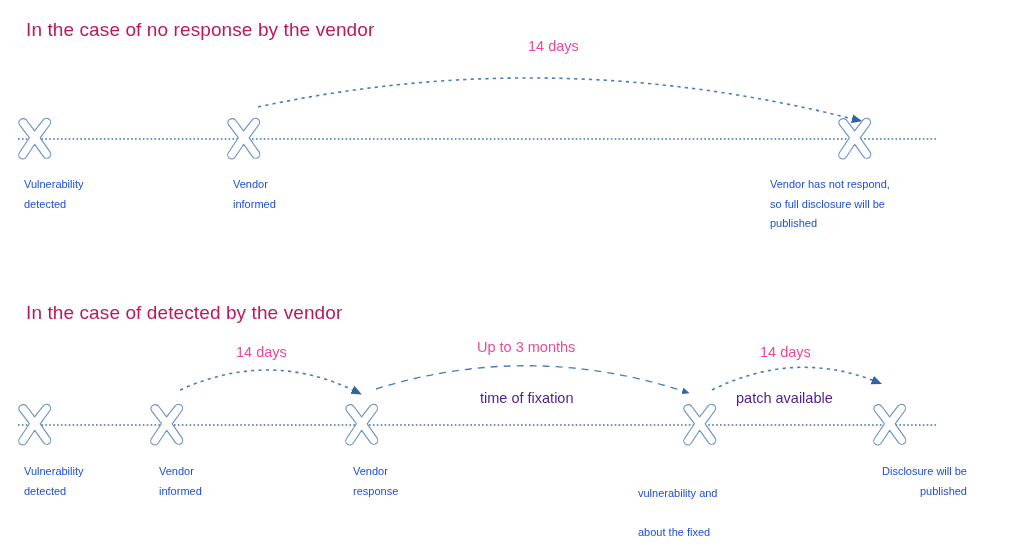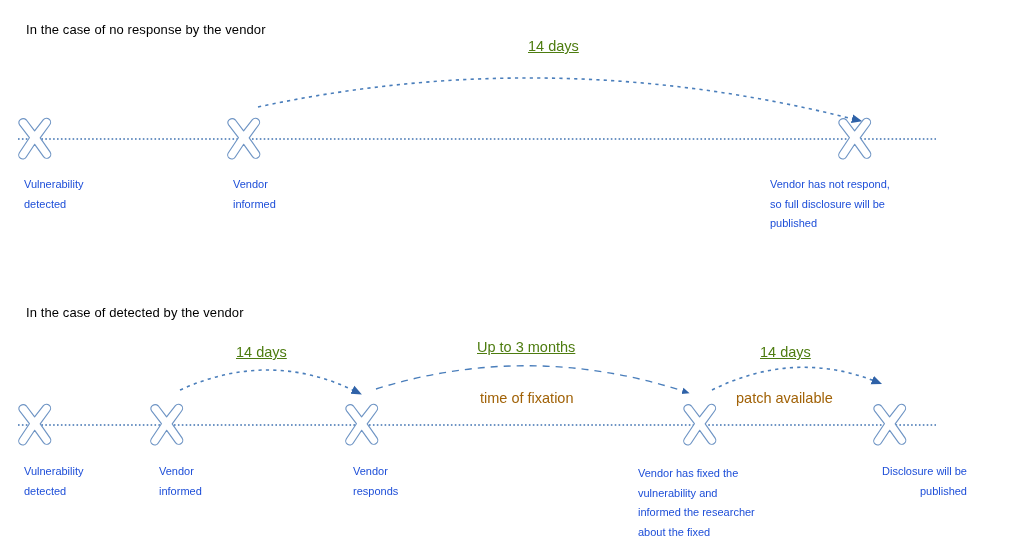--- a/index.html
+++ b/index.html
@@ -29,37 +29,36 @@
   }
   .txt {
     position: absolute;
     color: #58595b;
     font-size: 15px;
     line-height: 19px;
     white-space: pre;
     margin: 0;
   }
   .section-title {
-    font-size: 13px;
-    color: #000000;
+    font-size: 19px;
+    color: #be185d;
     letter-spacing: 0.1px;
   }
   .node-label {
     font-size: 11px;
     color: #1d4ed8;
     line-height: 19.5px;
   }
   .arc-label {
     font-size: 14.5px;
-    color: #4d7c0f;
-    text-decoration: underline;
+    color: #ec4899;
   }
   .sub-label {
     font-size: 14.5px;
-    color: #a16207;
+    color: #4c1d95;
   }
 </style>
 </head>
 <body>
 
 <div id="canvas">
 
   <svg class="svg-layer" id="graphics" viewBox="0 0 1024 555" xmlns="http://www.w3.org/2000/svg">
     <defs>
       <marker id="arrowblue" markerWidth="7" markerHeight="7" refX="3.2" refY="3" orient="auto" markerUnits="strokeWidth">
@@ -106,19 +105,19 @@
   <div class="txt sub-label" style="left:480px; top:389px;">time of fixation</div>
 
   <div class="txt arc-label" style="left:760px; top:343px;">14 days</div>
 
   <div class="txt sub-label" style="left:736px; top:389px;">patch available</div>
 
   <div class="txt node-label" style="left:24px; top:462px;"><span>Vulnerability</span><br><span>detected</span></div>
 
   <div class="txt node-label" style="left:159px; top:462px;"><span>Vendor</span><br><span>informed</span></div>
 
-  <div class="txt node-label" style="left:353px; top:462px;"><span>Vendor</span><br><span>responds</span></div>
+  <div class="txt node-label" style="left:353px; top:462px;"><span>Vendor</span><br><span>response</span></div>
 
-  <div class="txt node-label" style="left:638px; top:464px;"><span>Vendor has fixed the</span><br><span>vulnerability and</span><br><span>informed the researcher</span><br><span>about the fixed</span></div>
+  <div class="txt node-label" style="left:638px; top:464px;"><br><span>vulnerability and</span><br><br><span>about the fixed</span></div>
 
   <div class="txt node-label" style="left:882px; top:462px;text-align:right;"><span>Disclosure will be</span><br><span>published</span></div>
 
 </div>
 
 </body></html>

